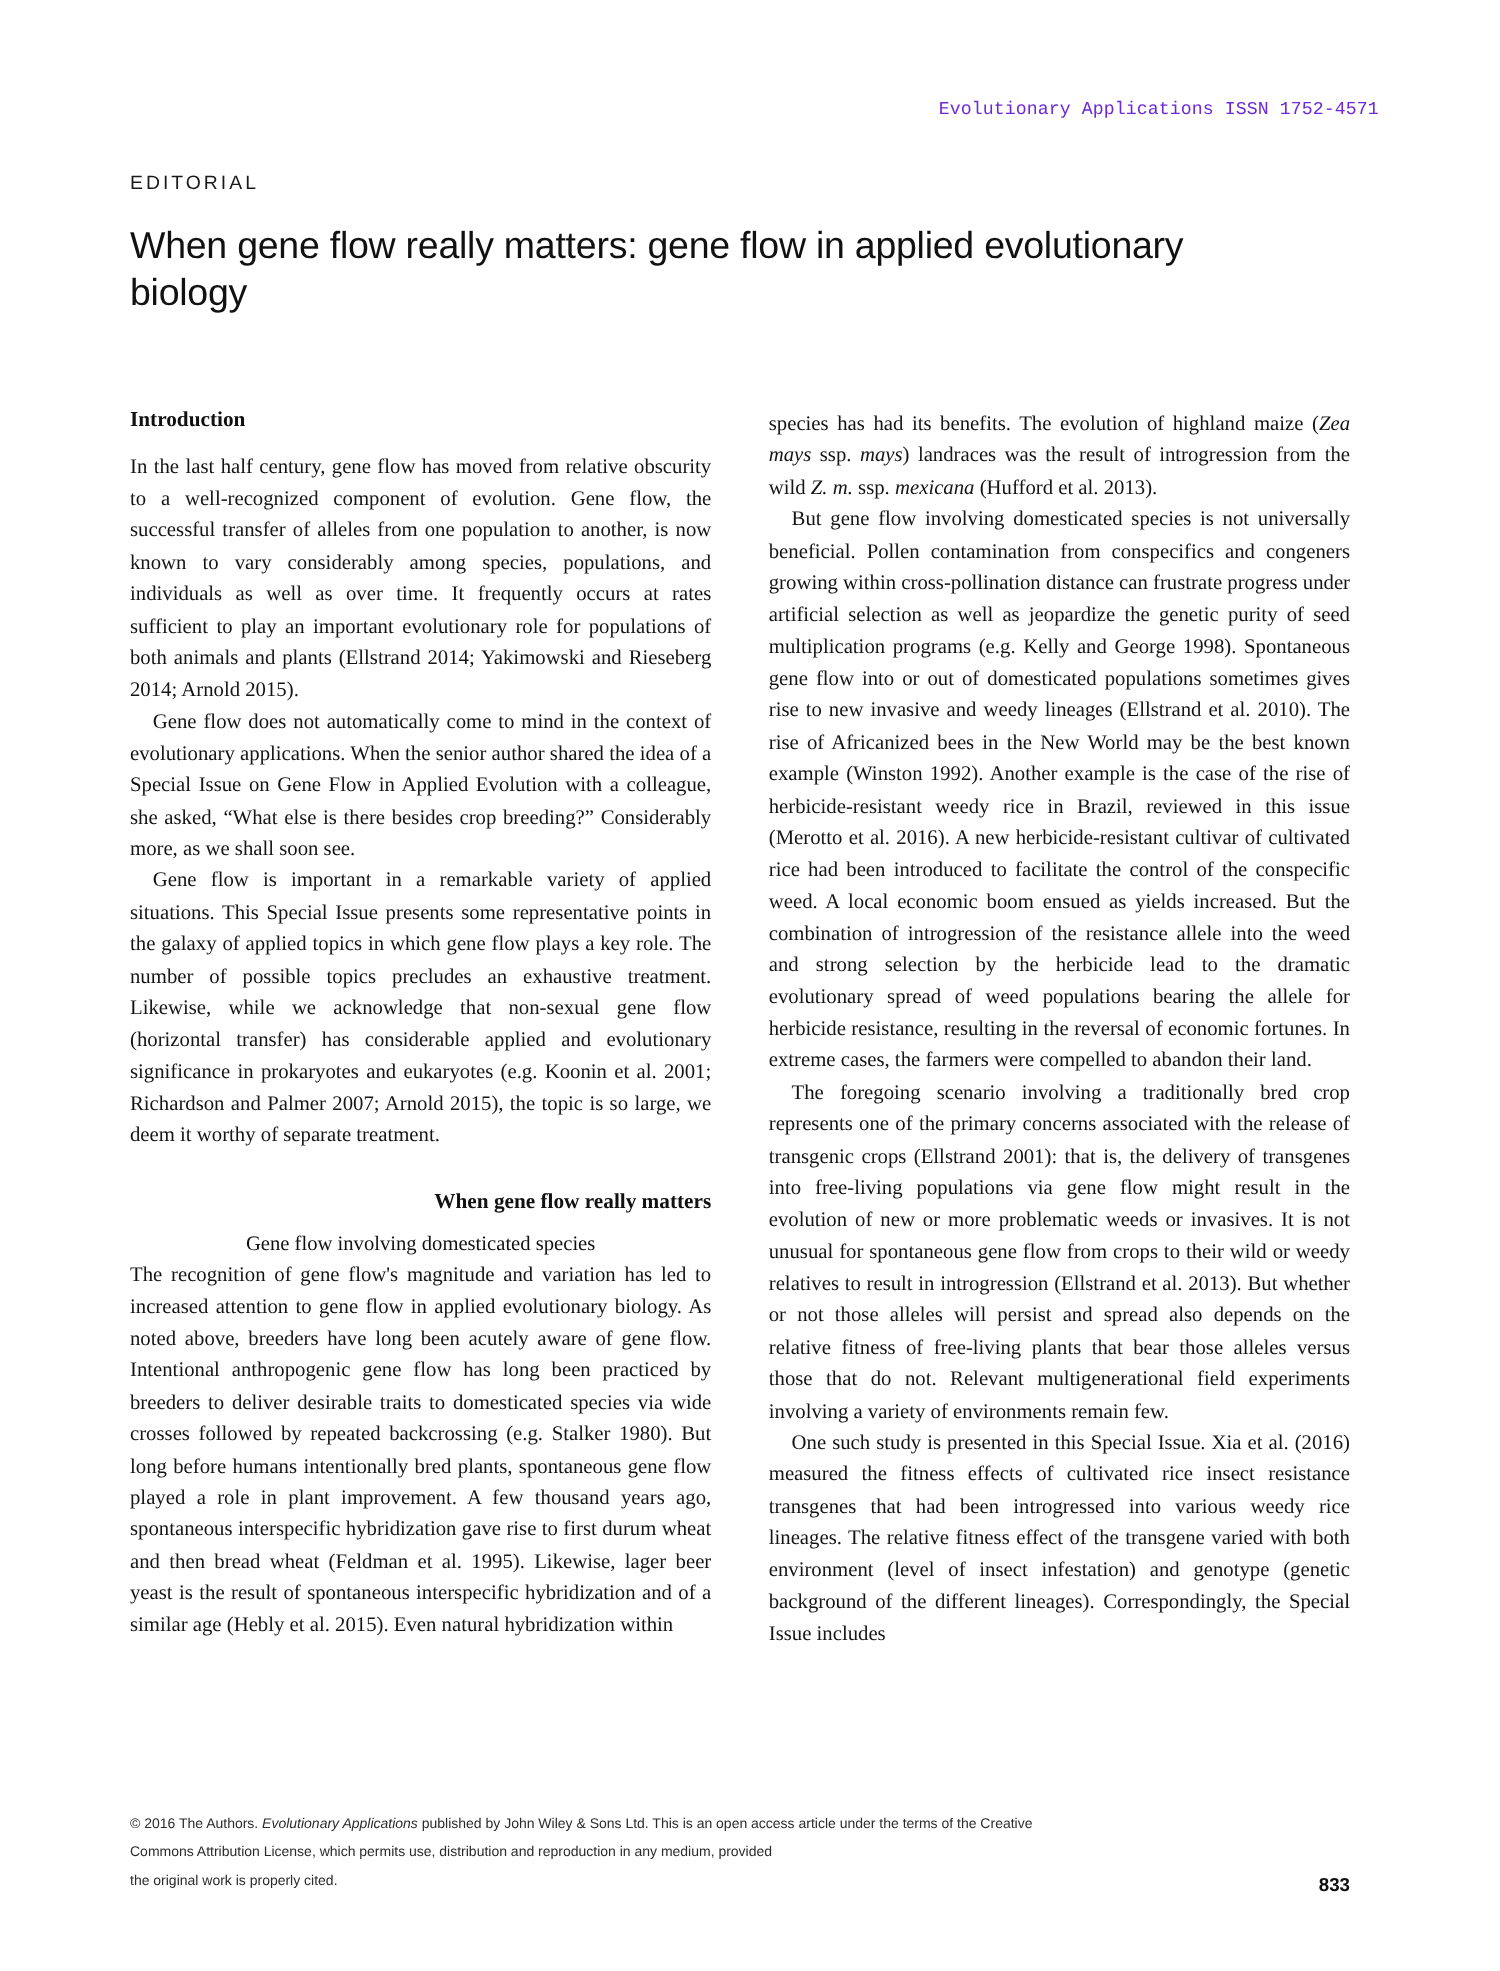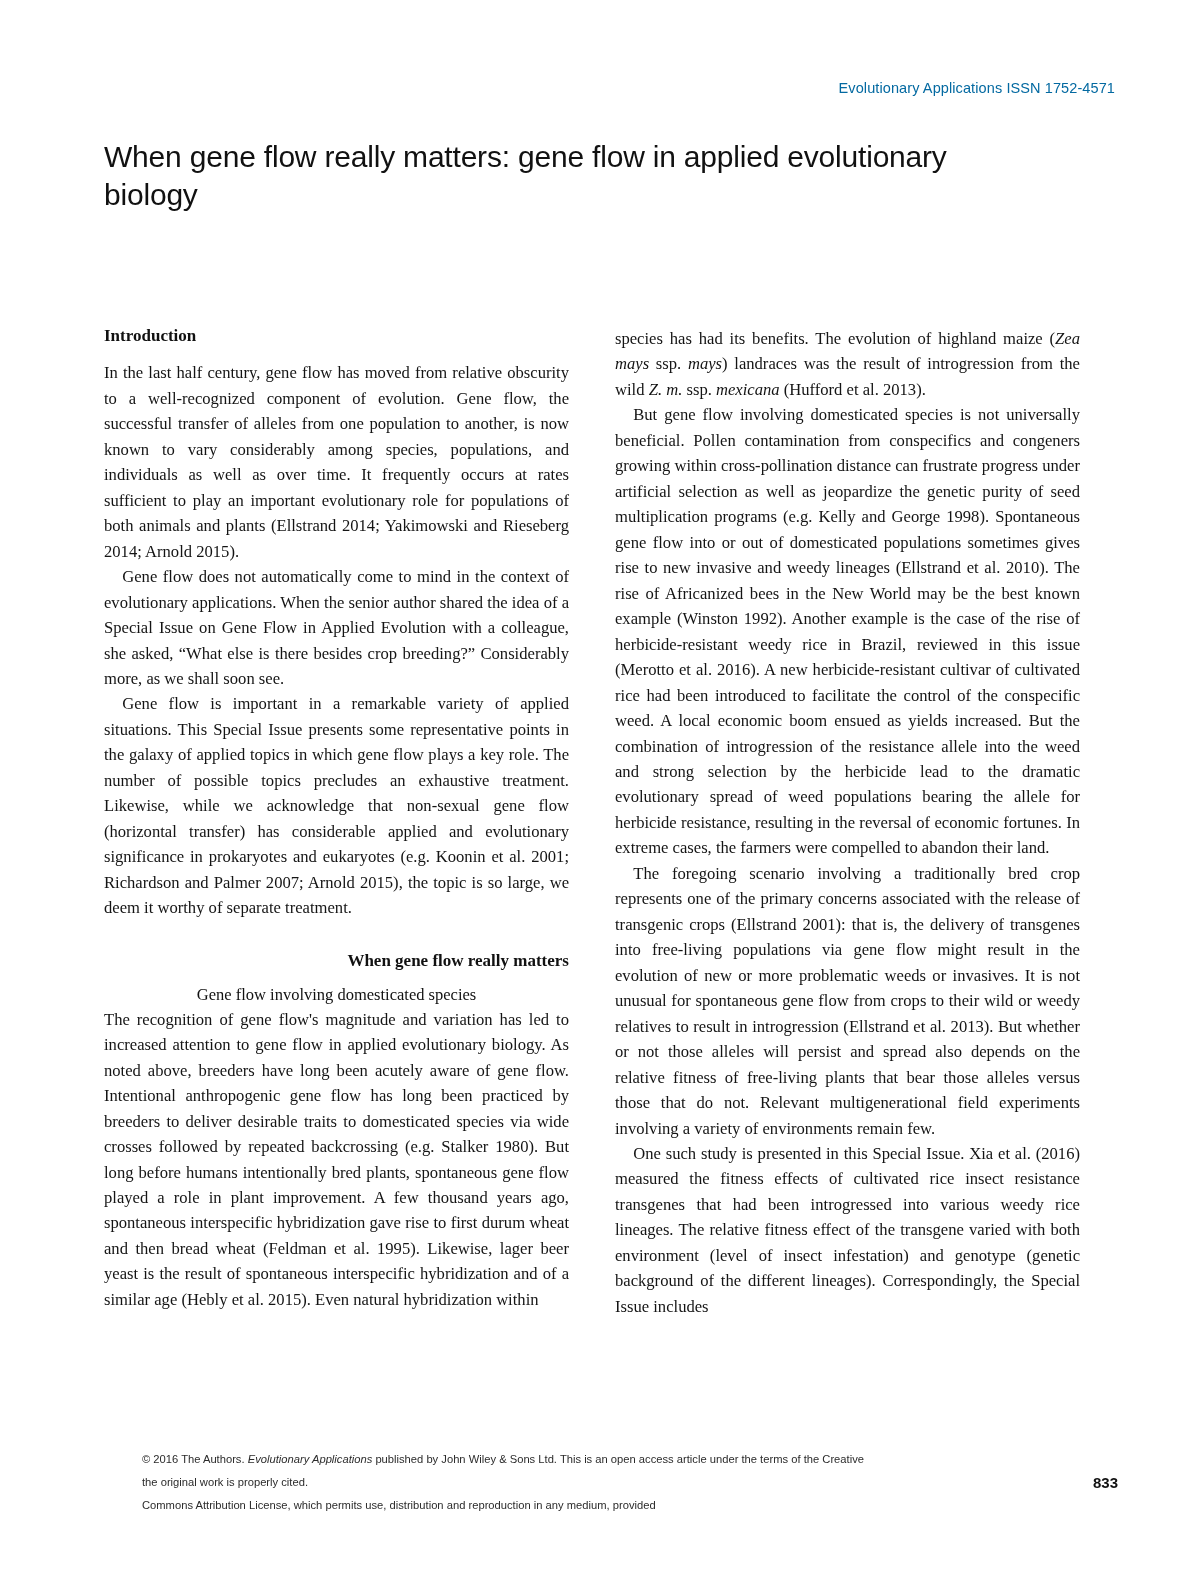--- a/index.html
+++ b/index.html
@@ -20,25 +20,25 @@
     margin: 0 auto;
     background: #ffffff;
     box-sizing: border-box;
     overflow: hidden;
   }
 
   
   .running-head {
     position: absolute;
     top: 80px;
-    right: 85px;
-    font-family: Liberation Sans, sans-serif;
+    right: 97px;
+    font-family: Liberation Mono, monospace;
     font-size: 14.5px;
     letter-spacing: 0.1px;
-    color: #0369a1;
+    color: #6d28d9;
     text-align: right;
   }
 
   
   .title-block {
     position: absolute;
     top: 138px;
     left: 104px;
     width: 880px;
   }
@@ -113,22 +113,21 @@
   i, em { font-style: italic; }
 
   
   .footer {
     position: absolute;
     left: 104px;
     top: 1448px;
     width: 976px;
     display: flex;
     justify-content: space-between;
-    align-items: center;
-    margin-left: 38px;
+    align-items: flex-end;
   }
   .footer-text {
     width: 860px;
     font-family: "Liberation Sans", "DejaVu Sans", sans-serif;
     font-size: 11.2px;
     line-height: 2.05;
     color: #2b2b2b;
   }
   .footer-text .line { display: block; white-space: nowrap; }
   .page-number {
@@ -140,20 +139,21 @@
   }
 </style>
 </head>
 <body>
 
 <div class="page">
 
   <div class="running-head">Evolutionary Applications ISSN 1752-4571</div>
 
   <div class="title-block">
+    <div class="kicker">EDITORIAL</div>
     <h1 class="article-title">When gene flow really matters: gene flow in applied evolutionary biology</h1>
   </div>
 
   <div class="body-area">
 
     <div class="col">
 
       <h2 class="section-head">Introduction</h2>
 
       <p class="para">In the last half century, gene flow has moved from relative obscurity to a well-recognized component of evolution. Gene flow, the successful transfer of alleles from one population to another, is now known to vary considerably among species, populations, and individuals as well as over time. It frequently occurs at rates sufficient to play an important evolutionary role for populations of both animals and plants (Ellstrand 2014; Yakimowski and Rieseberg 2014; Arnold 2015).</p>
@@ -177,19 +177,19 @@
 
       <p class="para indent">The foregoing scenario involving a traditionally bred crop represents one of the primary concerns associated with the release of transgenic crops (Ellstrand 2001): that is, the delivery of transgenes into free-living populations via gene flow might result in the evolution of new or more problematic weeds or invasives. It is not unusual for spontaneous gene flow from crops to their wild or weedy relatives to result in introgression (Ellstrand et al. 2013). But whether or not those alleles will persist and spread also depends on the relative fitness of free-living plants that bear those alleles versus those that do not. Relevant multigenerational field experiments involving a variety of environments remain few.</p>
 
       <p class="para indent">One such study is presented in this Special Issue. Xia et al. (2016) measured the fitness effects of cultivated rice insect resistance transgenes that had been introgressed into various weedy rice lineages. The relative fitness effect of the transgene varied with both environment (level of insect infestation) and genotype (genetic background of the different lineages). Correspondingly, the Special Issue includes</p>
     </div>
   </div>
 
   <div class="footer">
     <div class="footer-text">
       <span class="line"><span>© 2016 The Authors. </span><i>Evolutionary Applications</i><span> published by John Wiley &amp; Sons Ltd. This is an open access article under the terms of the Creative</span></span>
+      <span class="line">Commons Attribution License, which permits use, distribution and reproduction in any medium, provided</span>
       <span class="line">the original work is properly cited.</span>
-      <span class="line">Commons Attribution License, which permits use, distribution and reproduction in any medium, provided</span>
     </div>
     <div class="page-number">833</div>
   </div>
 
 </div>
 
 </body></html>

